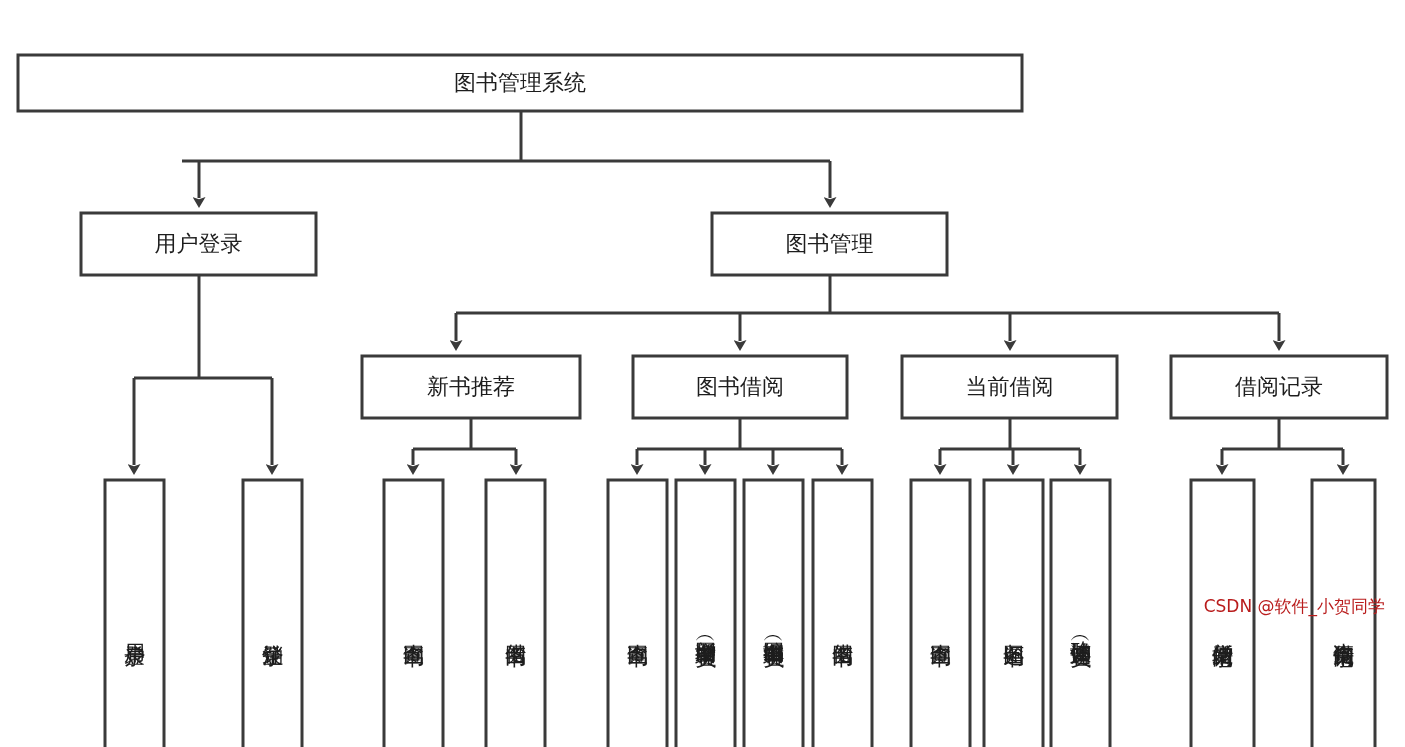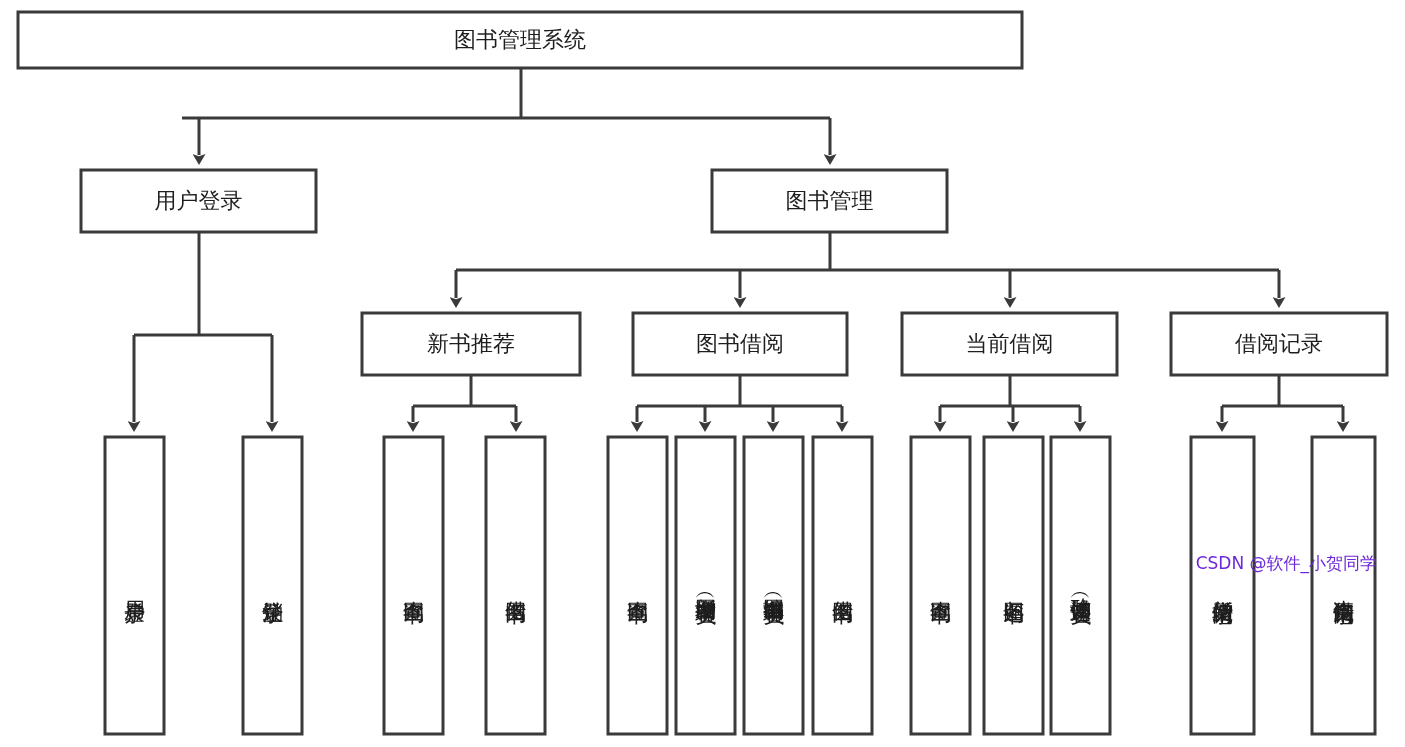--- a/index.html
+++ b/index.html
@@ -1,30 +1,30 @@
 <!DOCTYPE html>
 <html><head>
 <meta charset="utf-8">
 <style>
   html,body{margin:0;padding:0;background:#ffffff;}
   body{width:1405px;height:747px;overflow:hidden;
        font-family:"DejaVu Sans","Liberation Sans",sans-serif;}
-  #diagram-root{position:relative;width:1405px;height:580px;background:#fff;}
+  #diagram-root{position:relative;width:1405px;height:580px;background:#fff;margin-top:43px;}
   svg#tree{position:absolute;left:0;top:0;width:1405px;height:747px;}
   .node-rect{fill:#ffffff;stroke:#3a3a3a;stroke-width:3;}
   .conn{stroke:#3a3a3a;stroke-width:3;fill:none;}
   .arrow-head{fill:#3a3a3a;}
   .h-label{font-size:22px;fill:#1d1d1d;text-anchor:middle;dominant-baseline:middle;
            font-family:"DejaVu Sans","Liberation Sans",sans-serif;}
   .v-label-box{position:absolute;display:flex;align-items:center;justify-content:center;
                writing-mode:vertical-rl;text-orientation:upright;
                font-size:21px;line-height:1.08;color:#1d1d1d;letter-spacing:1px;
                font-family:"DejaVu Sans","Liberation Sans",sans-serif;
                white-space:nowrap;pointer-events:none;}
-  .watermark{position:absolute;right:28px;bottom:5px;font-size:17px;color:#6d28d9;
+  .watermark{position:absolute;right:20px;bottom:5px;font-size:17px;color:#b91c1c;
              font-family:"DejaVu Sans","Liberation Sans",sans-serif;white-space:nowrap;}
 </style>
 </head>
 <body>
 
 <div id="diagram-root">
 
   <svg id="tree" viewBox="0 0 1405 747">
     <defs>
       <marker id="arrow" markerWidth="11" markerHeight="13" refX="1" refY="6.5" orient="auto" markerUnits="userSpaceOnUse">

